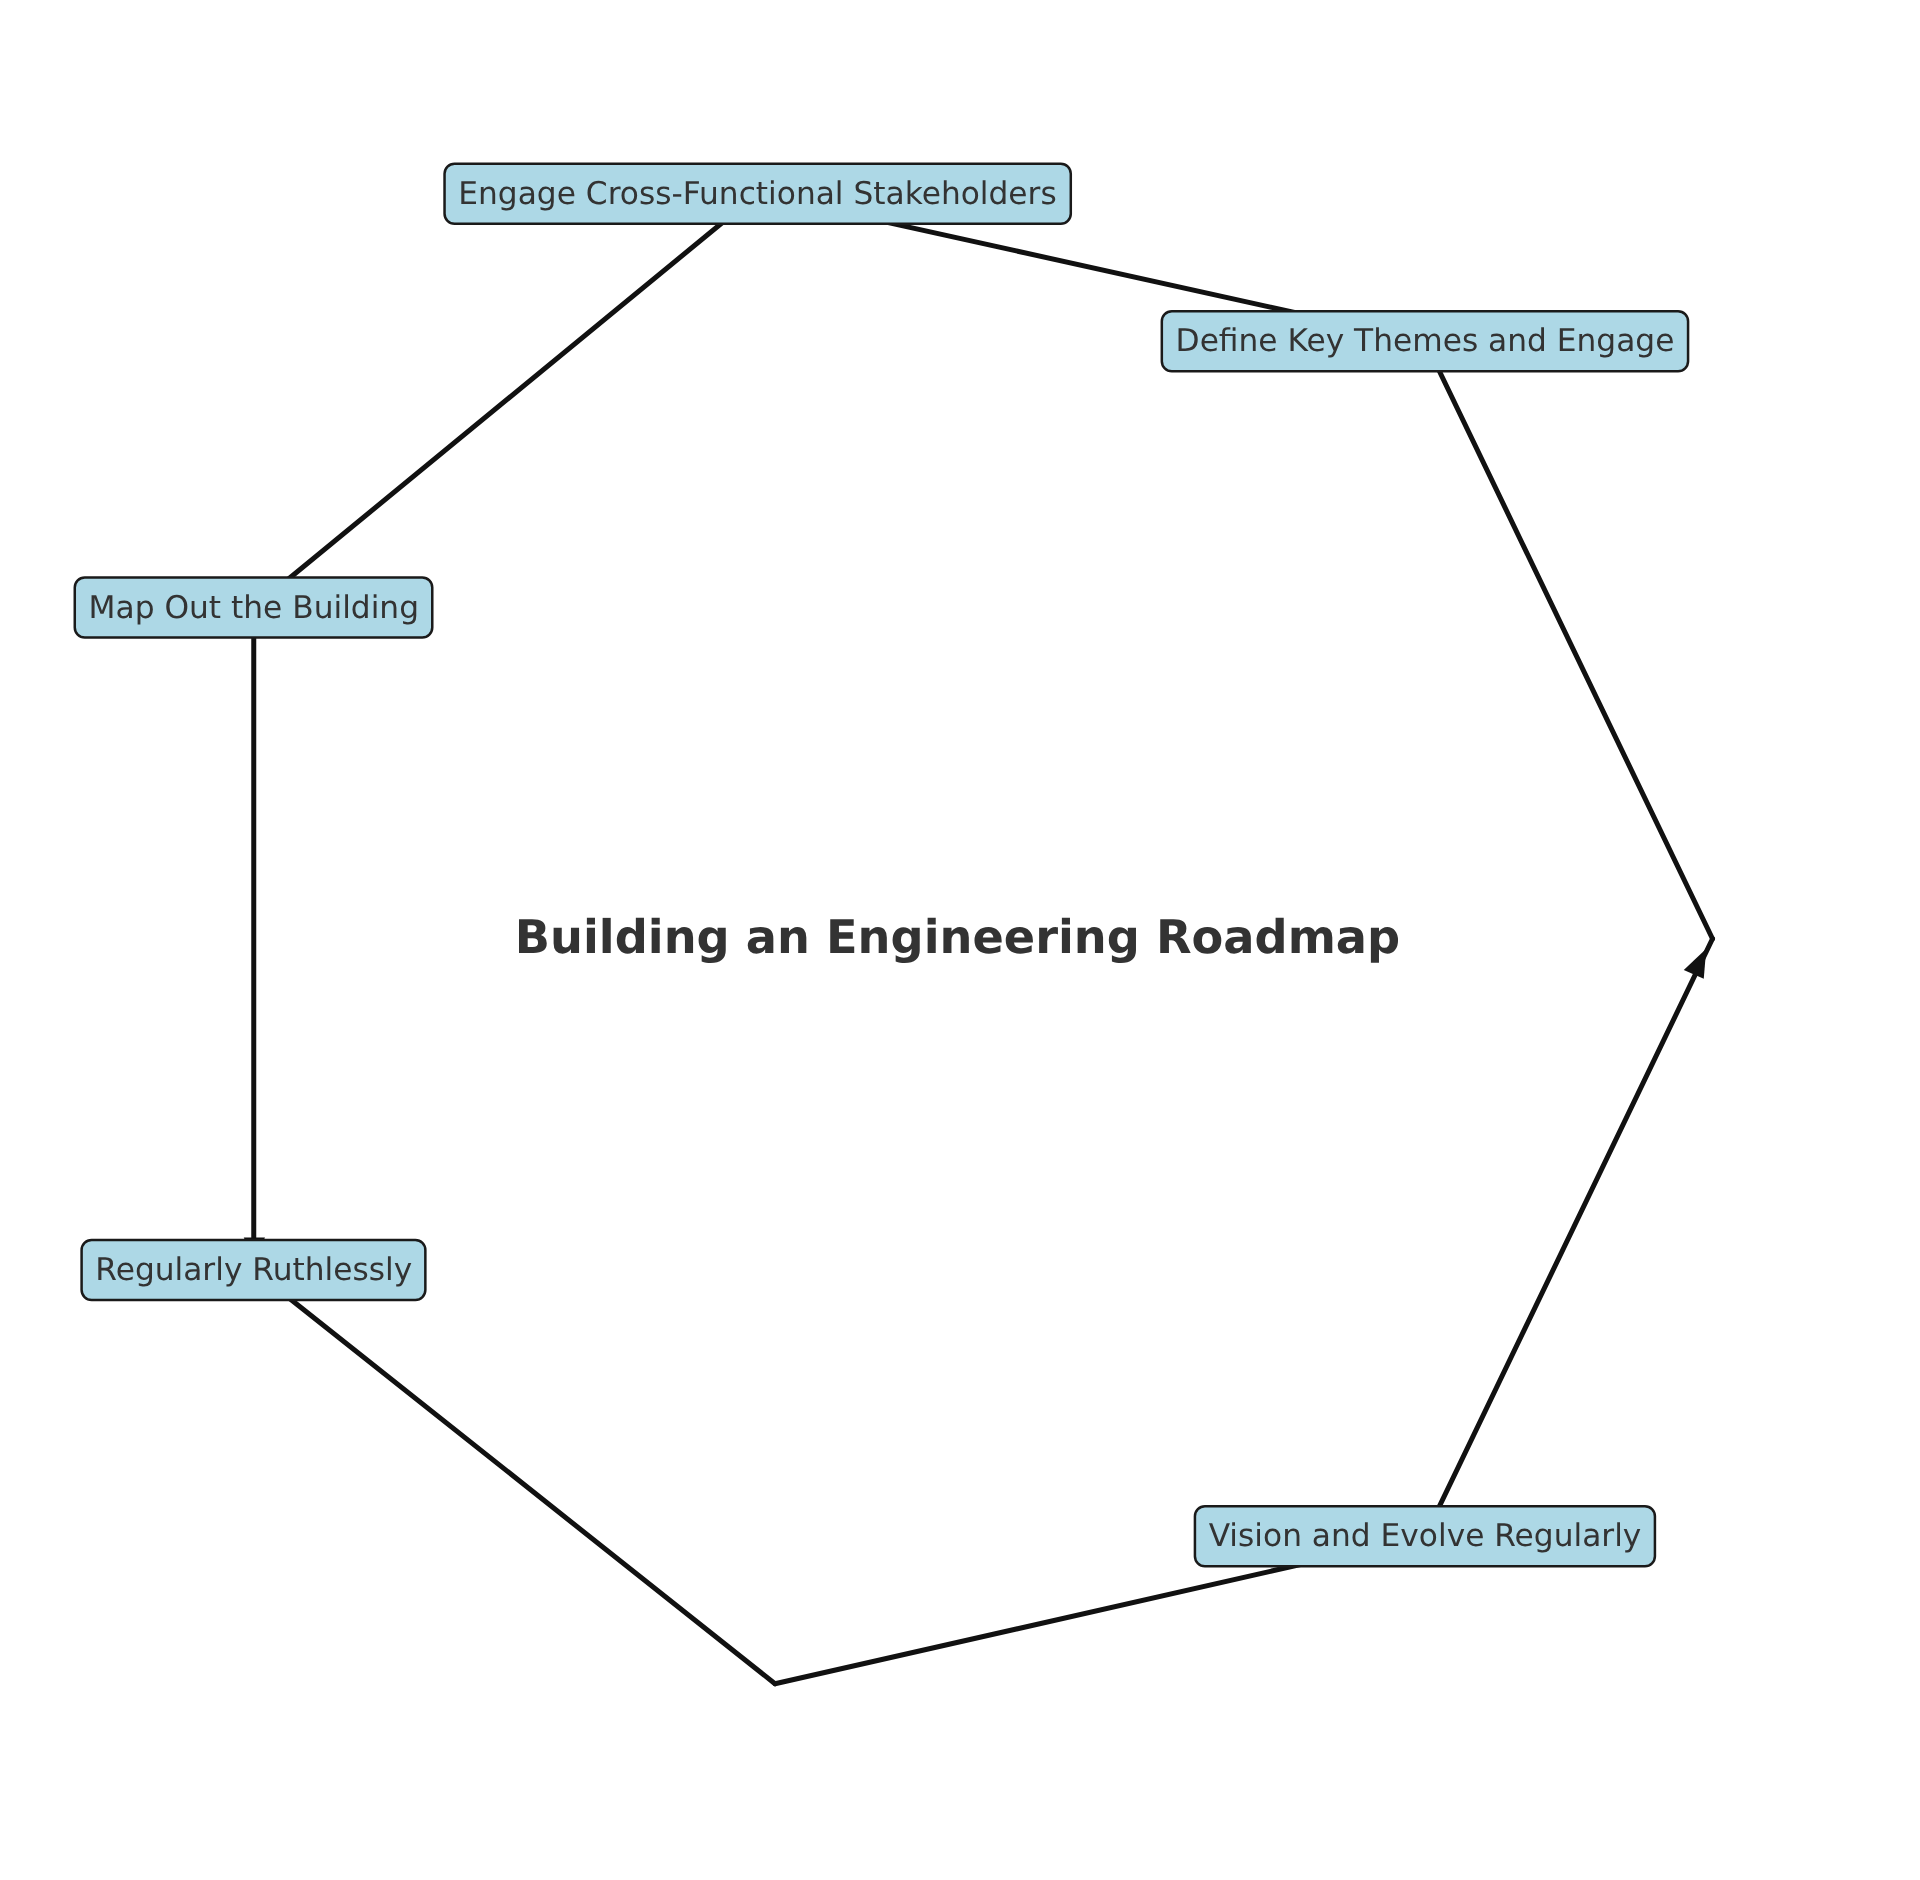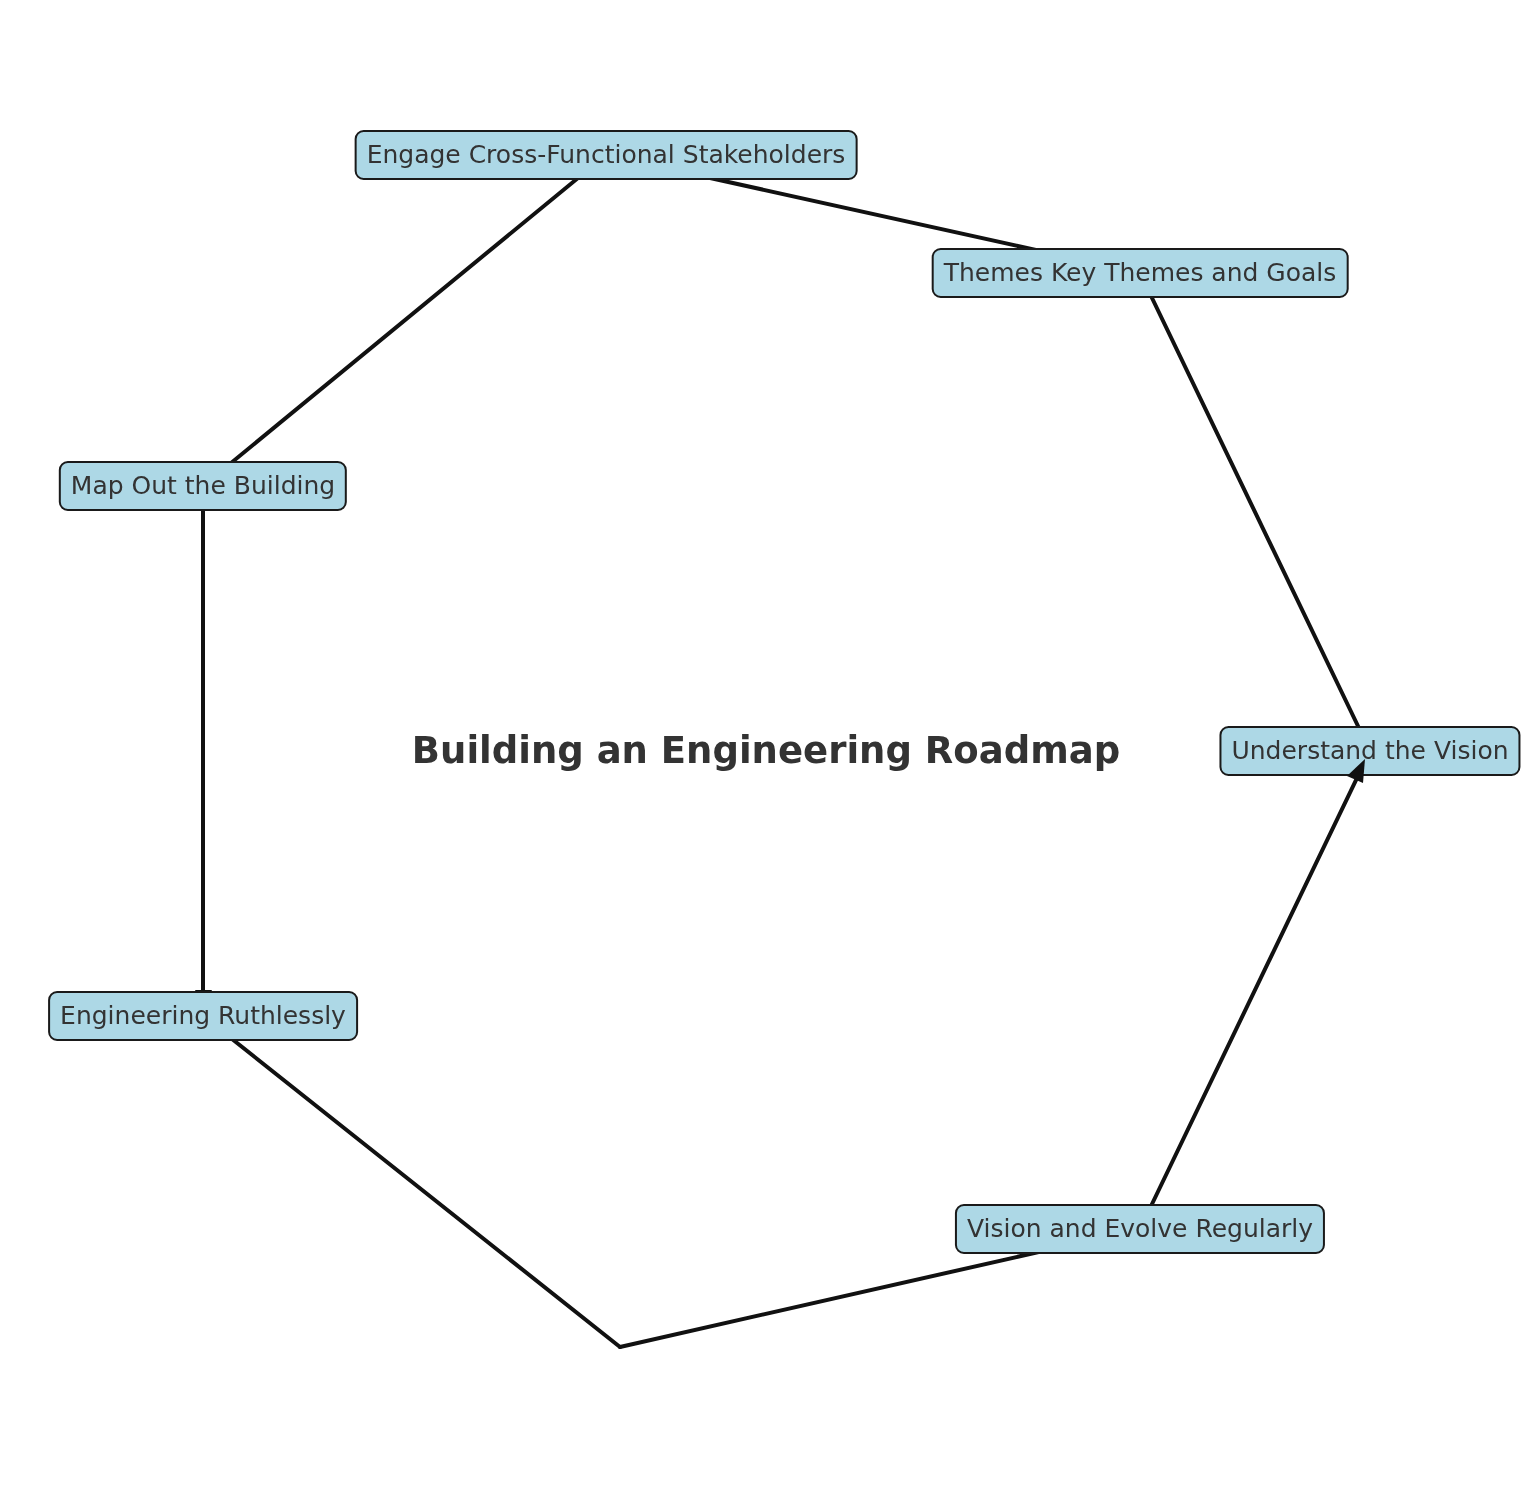--- a/index.html
+++ b/index.html
@@ -46,28 +46,27 @@
     <line x1="606" y1="155" x2="203" y2="486"></line>
     <line x1="203" y1="486" x2="203" y2="1016"></line>
     <line x1="203" y1="1016" x2="620" y2="1347"></line>
     <line x1="620" y1="1347" x2="1140" y2="1229"></line>
     <line x1="1140" y1="1229" x2="1370" y2="751"></line>
     <polygon points="203.5,1008 195,990 212,990"></polygon>
   </svg>
 
   <div class="node" style="left:606px;top:155px">Engage Cross-Functional Stakeholders</div>
 
-  <div class="node" style="left:1140px;top:273px">Themes Key Themes and Goals</div>
+  <div class="node" style="left:1140px;top:273px">Define Key Themes and Engage</div>
 
-  <div class="node" style="left:1370px;top:751px">Understand the Vision</div>
 
   <div class="node" style="left:1140px;top:1229px">Vision and Evolve Regularly</div>
 
 
-  <div class="node" style="left:203px;top:1016px">Engineering Ruthlessly</div>
+  <div class="node" style="left:203px;top:1016px">Regularly Ruthlessly</div>
 
   <div class="node" style="left:203px;top:486px">Map Out the Building</div>
 
   <div class="diagram-title" style="left:766px;top:750px">Building an Engineering Roadmap</div>
 
   <svg class="layer arrow-overlay" width="1536" height="1504" viewBox="0 0 1536 1504">
     <polygon points="1365,759 1363,783 1347,776"></polygon>
   </svg>
 
 </div>

